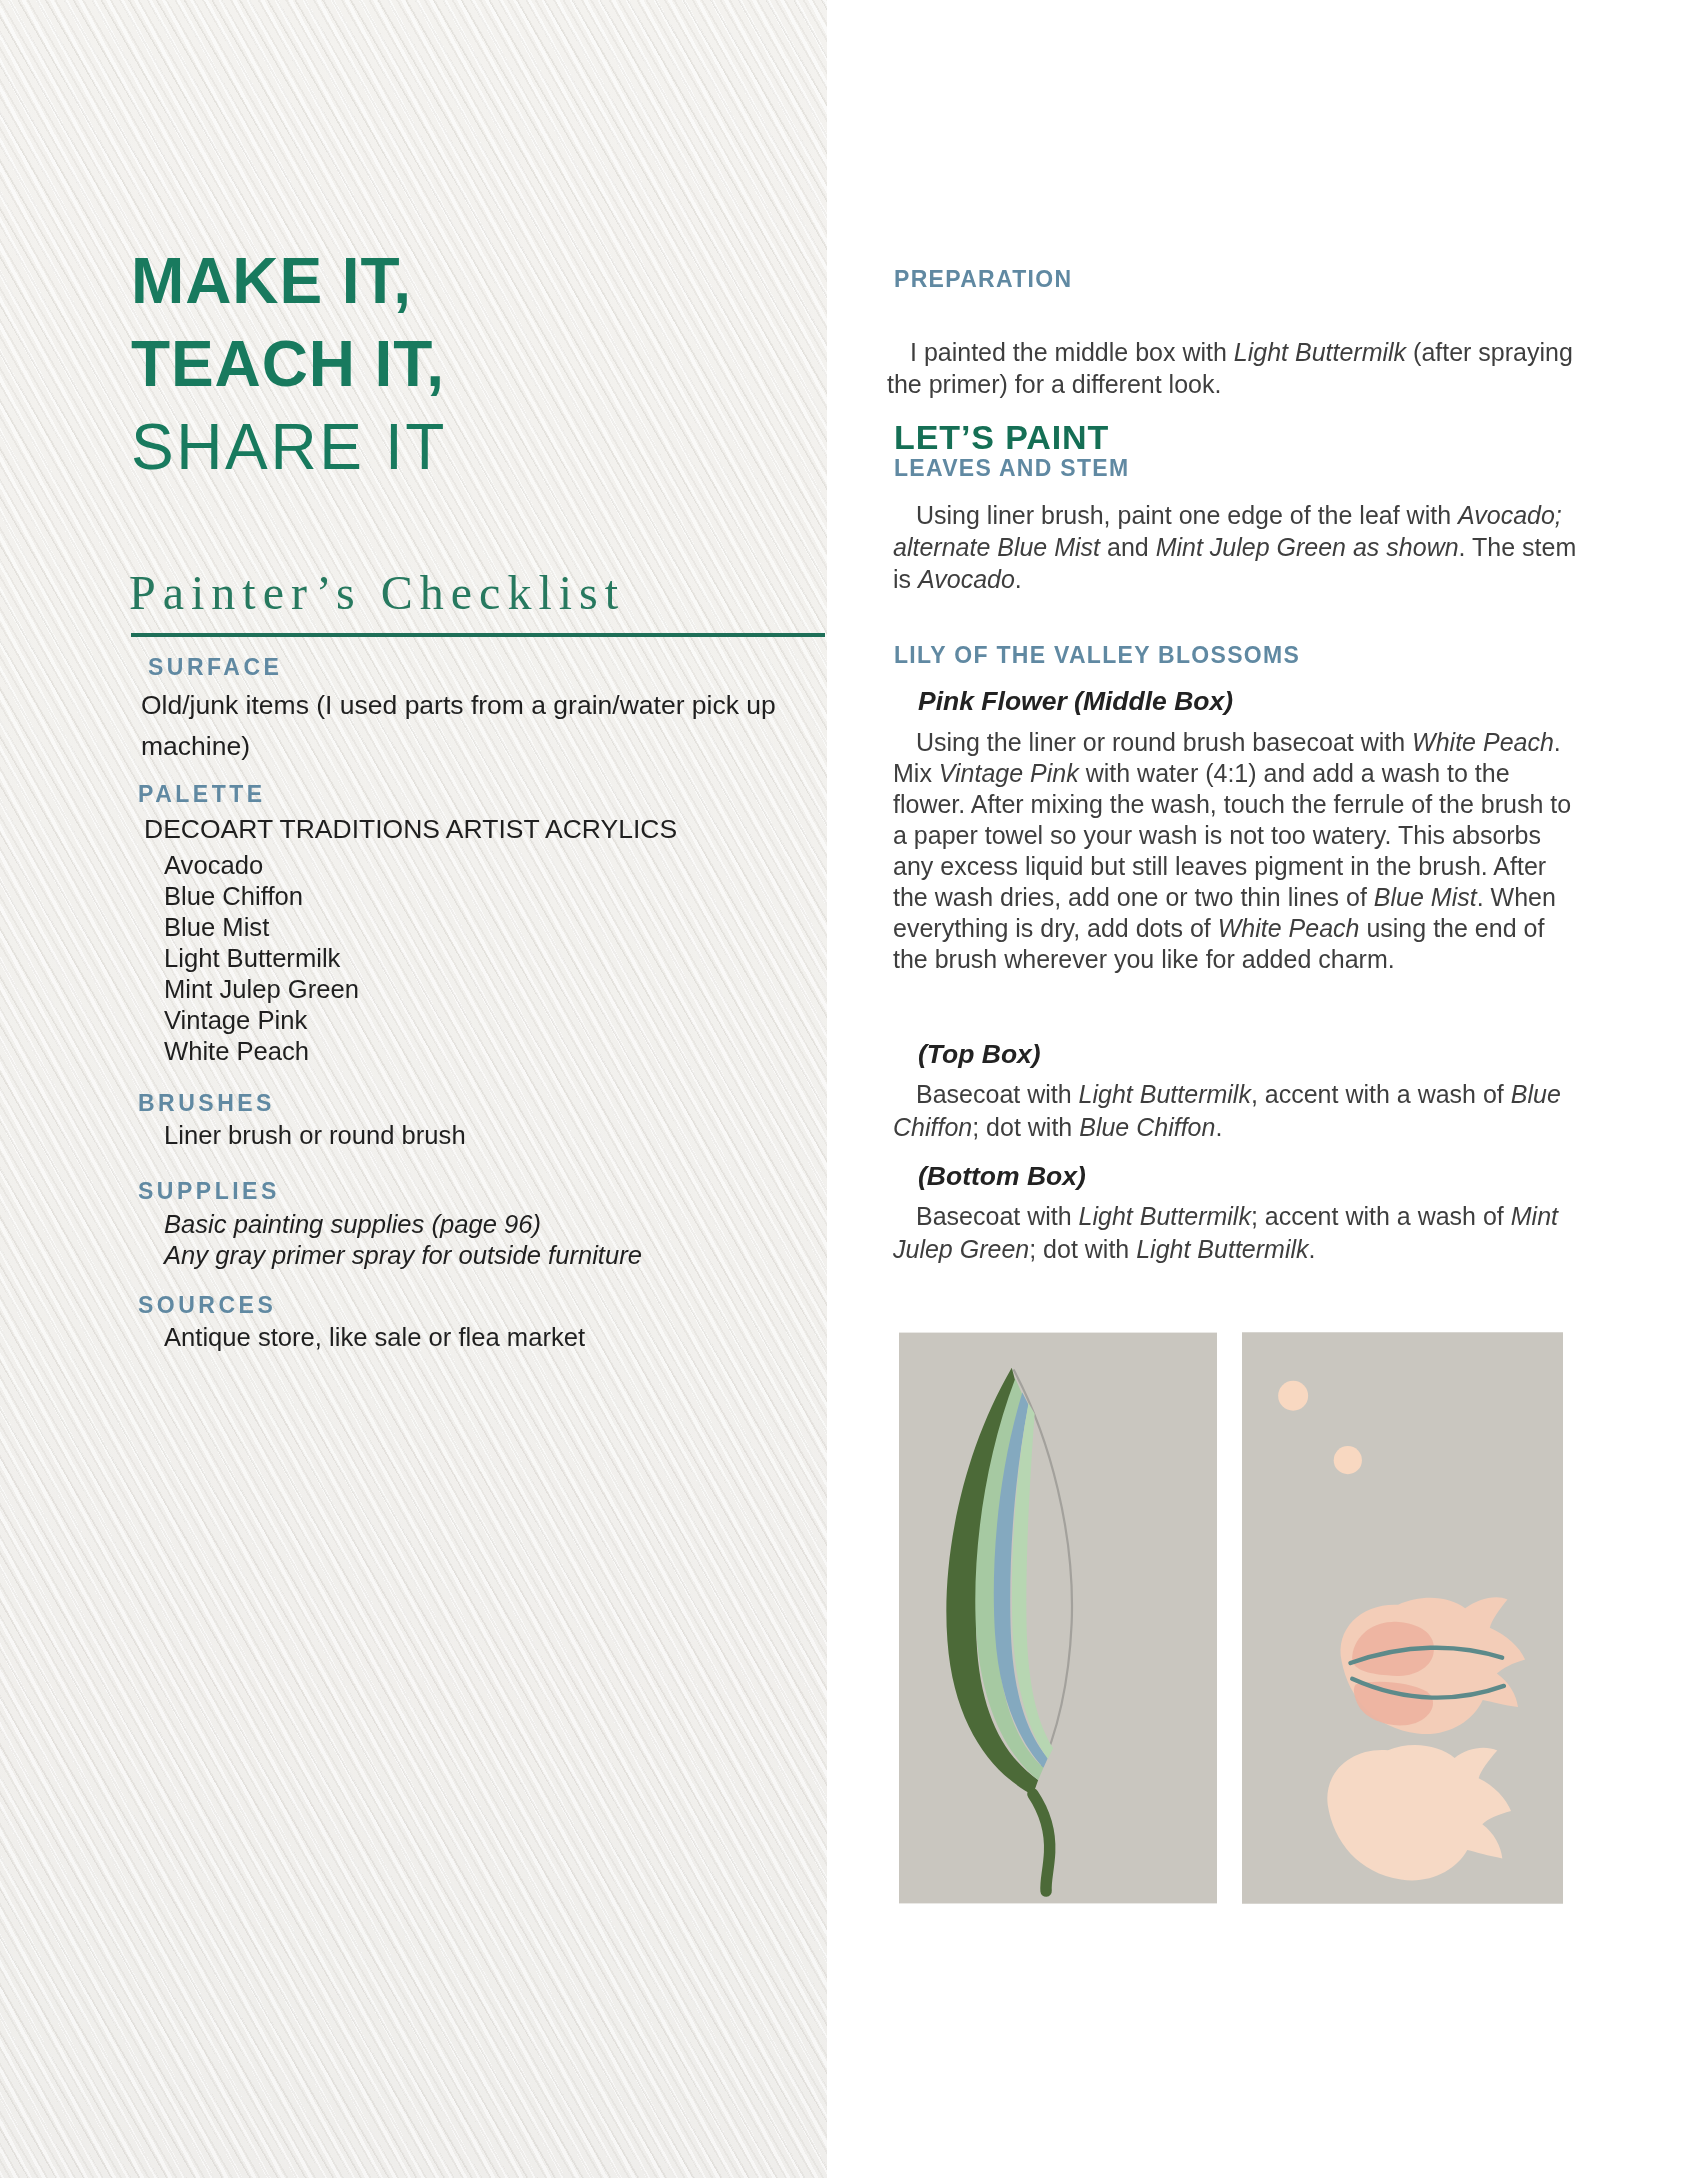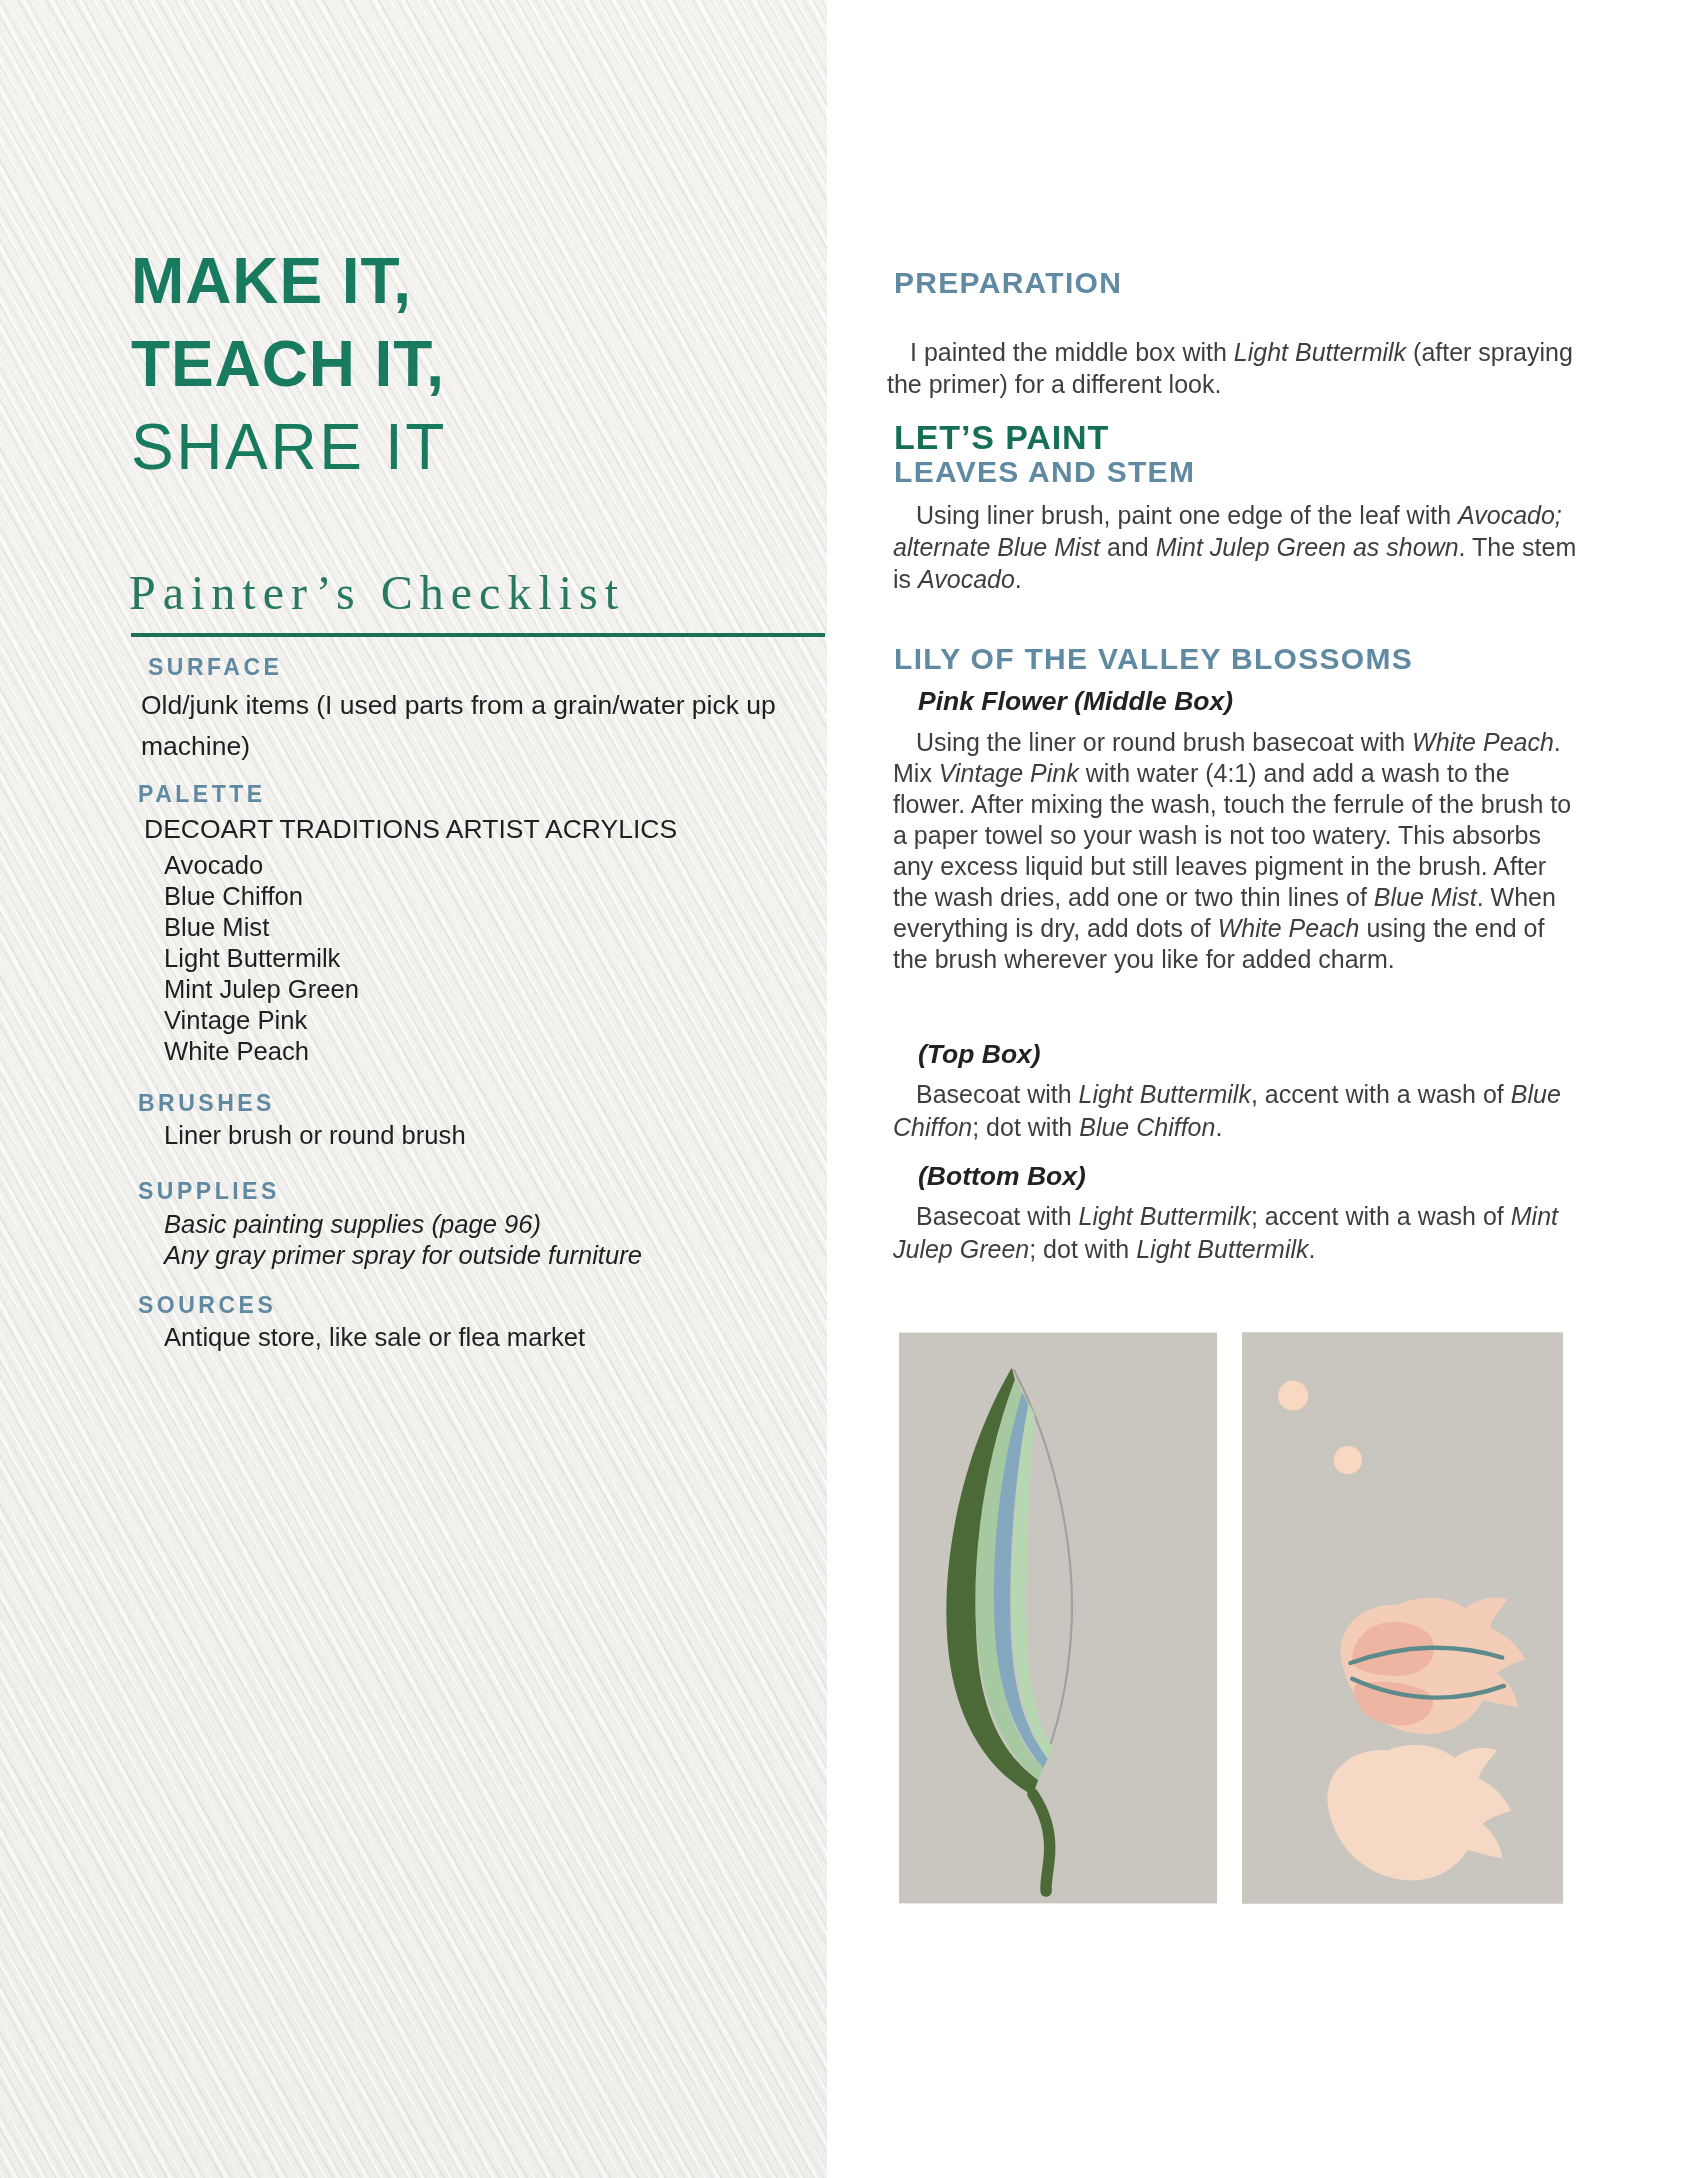--- a/index.html
+++ b/index.html
@@ -34,21 +34,21 @@
   .h-palette{left:138px;top:781px;}
   .i-brand{left:144px;top:814px;font-weight:normal;white-space:nowrap;}
   .paint-list{left:164px;top:850px;font-size:25.6px;line-height:31px;color:#1f1f1f;}
   .h-brushes{left:138px;top:1090px;}
   .i-brushes{left:164px;top:1121px;white-space:nowrap;font-size:25.6px;}
   .h-supplies{left:138px;top:1178px;}
   .supplies-list{left:164px;top:1209px;font-size:25.6px;line-height:31px;color:#1f1f1f;font-style:italic;}
   .h-sources{left:138px;top:1292px;}
   .i-sources{left:164px;top:1323px;white-space:nowrap;font-size:25.6px;}
   
-  .rh{color:#6089a2;font-size:30px;font-weight:bold;letter-spacing:1.3px;white-space:nowrap;}
+  .rh{color:#6089a2;font-size:23px;font-weight:bold;letter-spacing:1.3px;white-space:nowrap;}
   .rbody{color:#3e3e3e;font-size:25px;line-height:32px;width:686px;text-indent:23px;}
   .seg-i{font-style:italic;}
   .subhead{color:#222222;font-size:26.5px;font-weight:bold;font-style:italic;white-space:nowrap;}
   .h-prep{left:894px;top:266px;}
   .p-prep{left:887px;top:304px;margin-top:32px;}
   .h-letspaint{left:894px;top:418px;color:#156f55;font-size:34px;font-weight:bold;letter-spacing:0.9px;white-space:nowrap;}
   .h-leaves{left:894px;top:455px;}
   .p-leaves{left:893px;top:499px;}
   .h-lily{left:894px;top:642px;}
   .sh-pink{left:918px;top:686px;}

